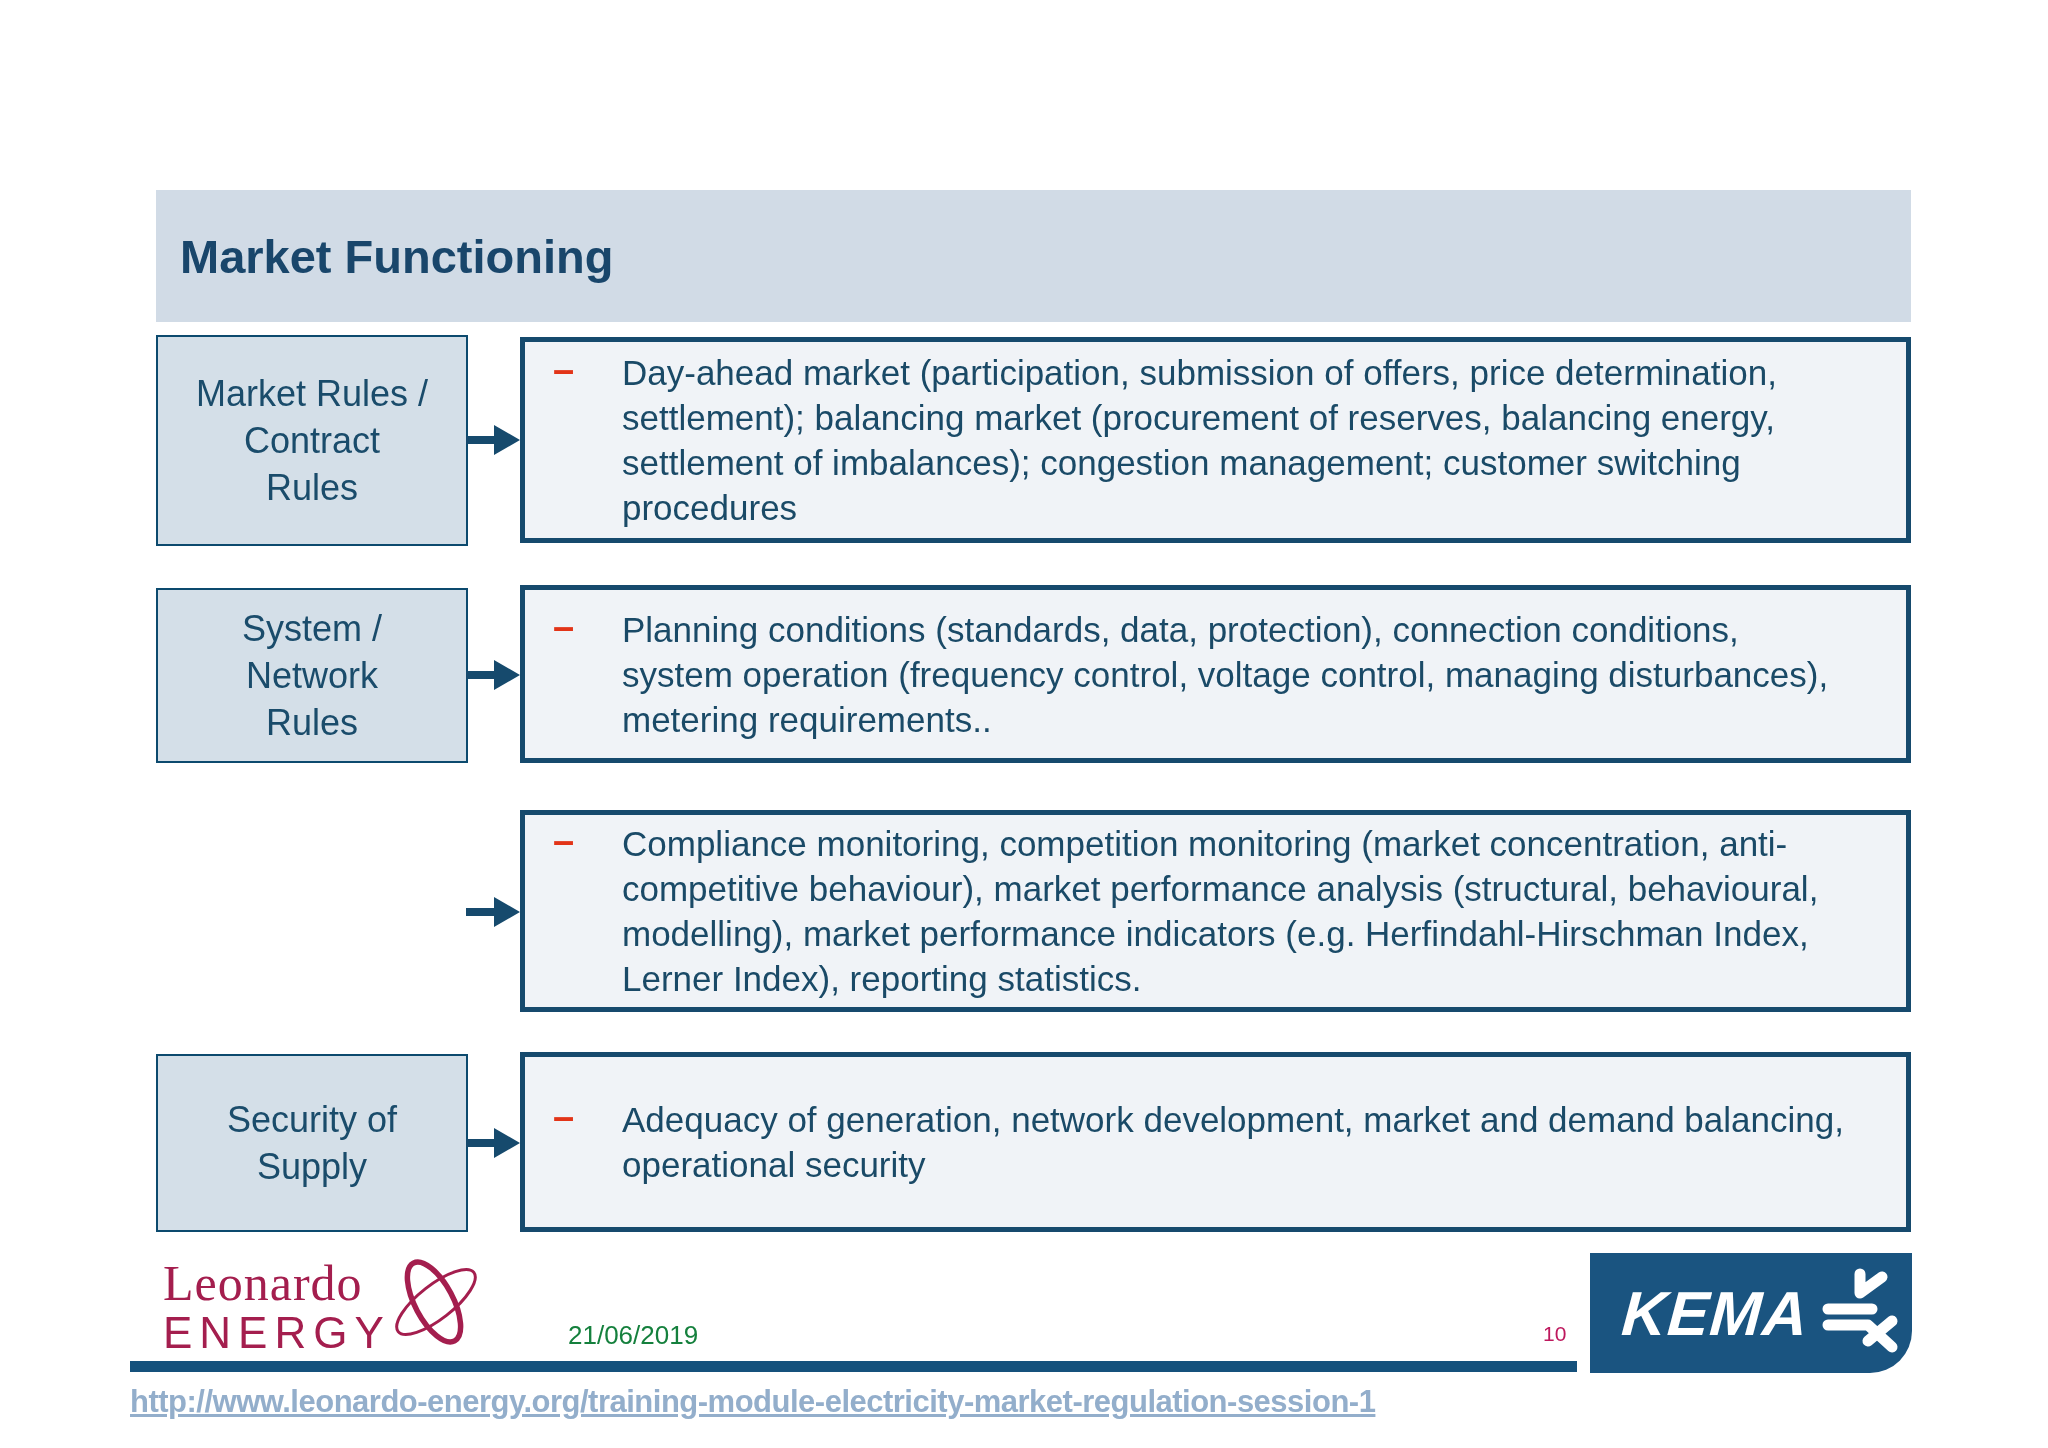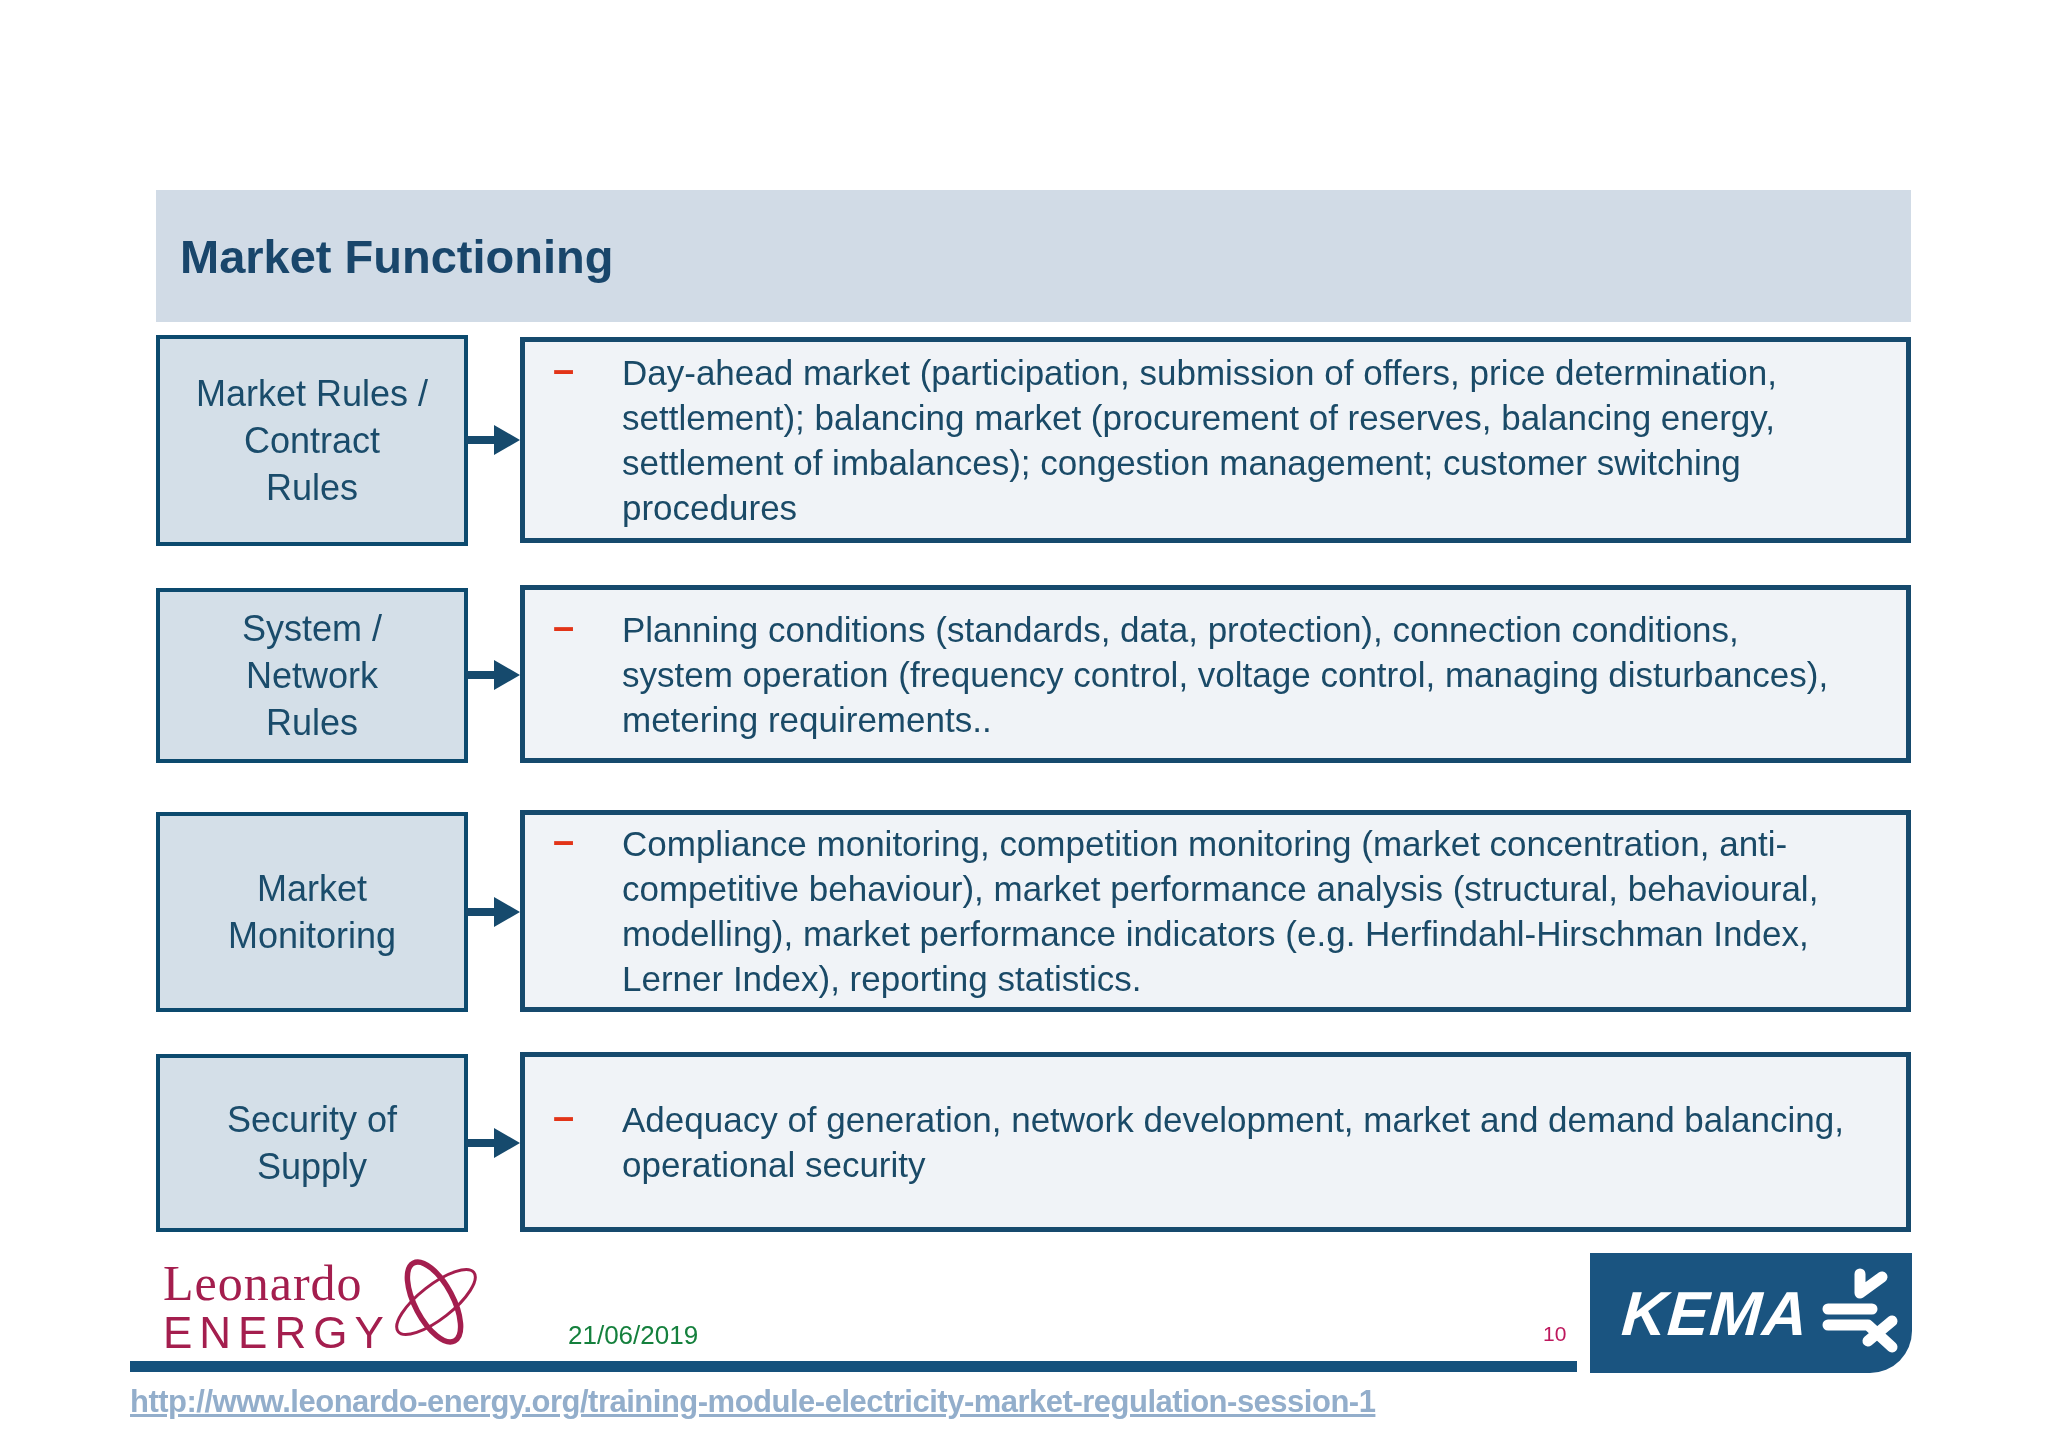--- a/index.html
+++ b/index.html
@@ -16,21 +16,21 @@
   .section-bar{
     position:absolute; left:156px; top:190px; width:1755px; height:132px;
     background:#D1DBE6; display:flex; align-items:center;
   }
   .section-bar .section-title{
     margin-left:24px; font-size:47px; font-weight:bold; color:#19466B;
   }
   
   .leftbox{
     position:absolute; left:156px; width:312px;
-    background:#D4DFE8; border:4px solid #0c4a6e; box-sizing:border-box;
+    background:#D4DFE8; border:2px solid #0c4a6e; box-sizing:border-box;
     display:flex; align-items:center; justify-content:center; text-align:center;
   }
   .leftbox .label{
     font-size:36px; line-height:47px; color:#1A4C6B; white-space:pre-line;
   }
   .panel{
     position:absolute; left:520px; width:1391px;
     background:#F0F3F7; border:5px solid #164A6D; box-sizing:border-box;
     display:flex; align-items:center;
   }
@@ -115,24 +115,20 @@
   <svg class="arrow r2-arrow" viewBox="0 0 54 36">
     <polygon points="0,14 28,14 28,3 54,18 28,33 28,22 0,22" fill="#164A6D"></polygon>
   </svg>
   <div class="panel r2-panel">
     <div class="panel-content">
       <span class="bullet">–</span>
       <div class="panel-text">Planning conditions (standards, data, protection), connection conditions, system operation (frequency control, voltage control, managing disturbances), metering requirements..</div>
     </div>
   </div>
 
-  <div class="leftbox r3-box">
-    <div class="label">Market
-Monitoring</div>
-  </div>
   <svg class="arrow r3-arrow" viewBox="0 0 54 36">
     <polygon points="0,14 28,14 28,3 54,18 28,33 28,22 0,22" fill="#164A6D"></polygon>
   </svg>
   <div class="panel r3-panel">
     <div class="panel-content">
       <span class="bullet">–</span>
       <div class="panel-text">Compliance monitoring, competition monitoring (market concentration, anti-competitive behaviour), market performance analysis (structural, behavioural, modelling), market performance indicators (e.g. Herfindahl-Hirschman Index, Lerner Index), reporting statistics.</div>
     </div>
   </div>
 

